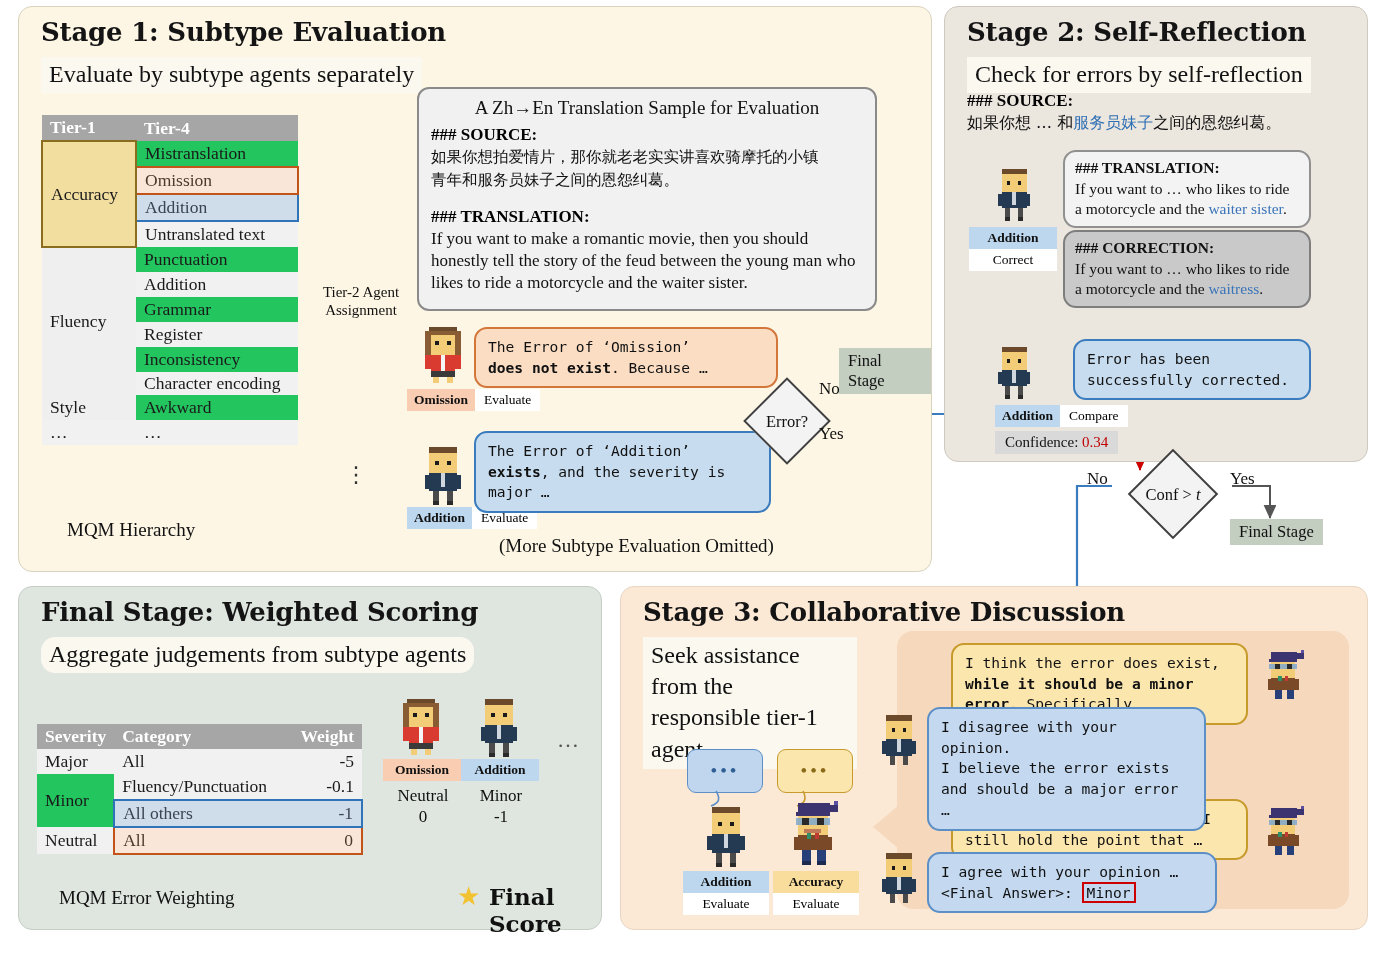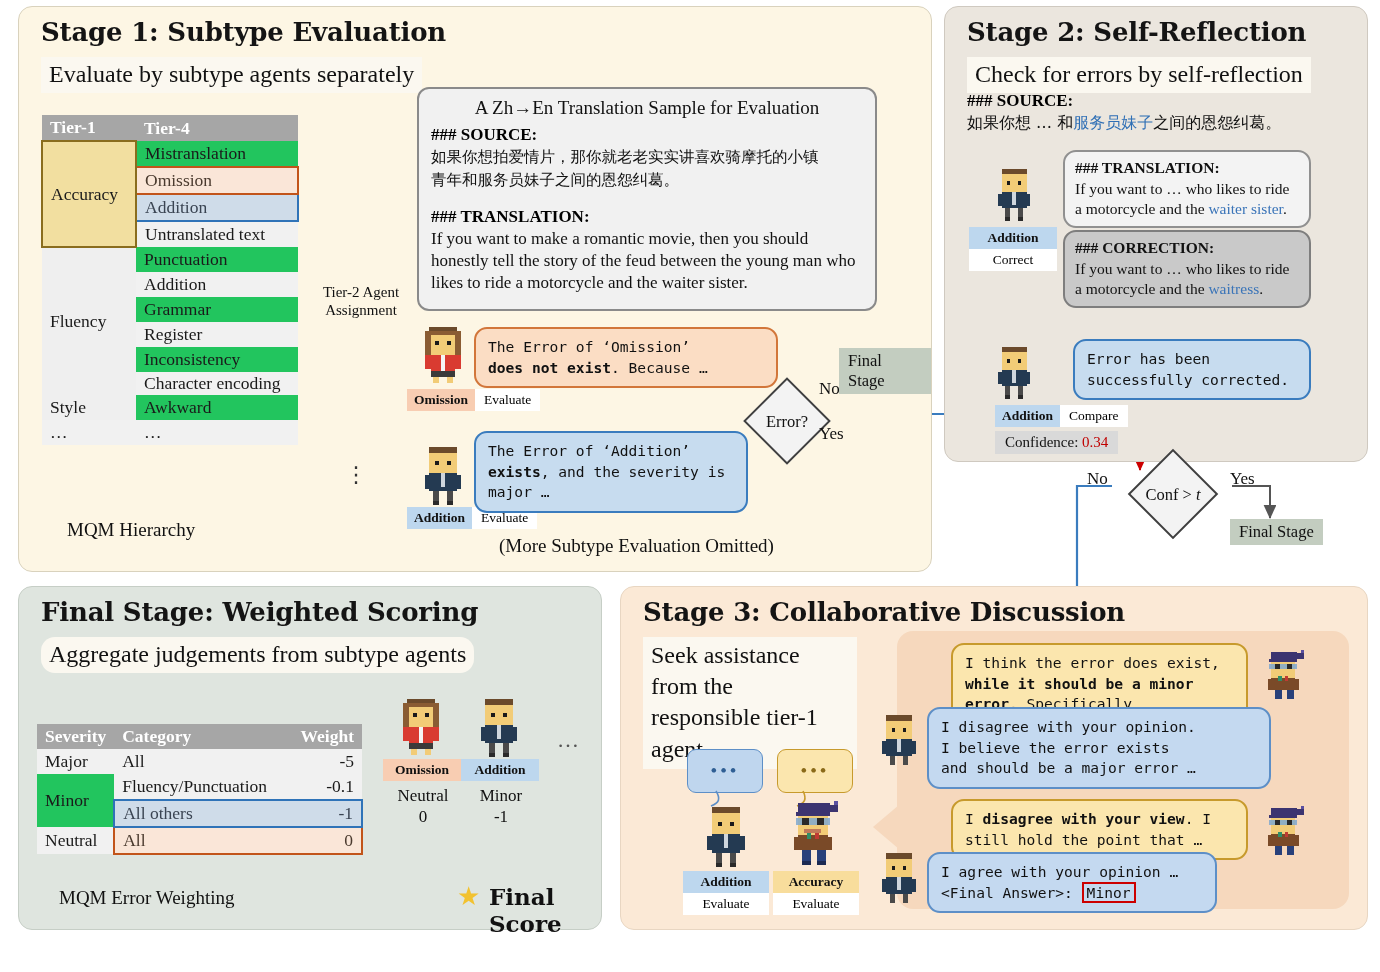--- a/index.html
+++ b/index.html
@@ -269,21 +269,21 @@
       <rect x="16" y="24" width="3" height="5" fill="#4a4a4a"></rect>
       <rect x="9" y="29" width="3" height="2" fill="#2a2a2a"></rect>
       <rect x="16" y="29" width="3" height="2" fill="#2a2a2a"></rect>
     </svg>
   </div>
   <div class="agentlabel" style="left:388px; top:500px;">
     <span class="tag tag-addition">Addition</span>
     <span class="act">Evaluate</span>
   </div>
 
-  <div class="bubble b-blue" style="left:455px; top:424px; width:274px;">
+  <div class="bubble b-blue" style="left:455px; top:424px; width:297px;">
     <span>The Error of ‘Addition’</span><br>
     <b>exists</b><span>, and the severity is major …</span>
   </div>
 
   <div class="diamond" style="left:737px; top:383px; width:62px; height:62px;"></div>
   <div class="diamond-label" style="left:727px; top:405px; width:82px;">Error?</div>
   <div class="ylabel" style="left:800px; top:372px;">No</div>
   <div class="ylabel" style="left:800px; top:417px;">Yes</div>
   <div class="badge" style="left:820px; top:341px;">Final Stage</div>
 
@@ -546,21 +546,21 @@
       <rect x="7" y="17" width="14" height="7" fill="#7a4a28"></rect>
       <rect x="11" y="16" width="2" height="3" fill="#2f8f6a"></rect>
       <rect x="15" y="16" width="2" height="3" fill="#c03b33"></rect>
       <rect x="5" y="18" width="3" height="6" fill="#7a4a28"></rect>
       <rect x="20" y="18" width="3" height="6" fill="#7a4a28"></rect>
       <rect x="9" y="24" width="4" height="5" fill="#28407a"></rect>
       <rect x="16" y="24" width="4" height="5" fill="#28407a"></rect>
     </svg>
   </div>
 
-  <div class="bubble b-blue3" style="left:306px; top:120px; width:344px; z-index:5;">
+  <div class="bubble b-blue3" style="left:306px; top:120px; width:279px; z-index:5;">
     <span>I disagree with your opinion.</span><br>
     <span>I believe the error exists</span><br>
     <span>and should be a major error …</span>
   </div>
   <div class="char" style="left:252px; top:124px; width:52px; height:58px; z-index:6;">
     <svg width="52" height="58" viewBox="0 0 28 31" shape-rendering="crispEdges">
       <rect x="7" y="2" width="14" height="4" fill="#6b4a2b"></rect>
       <rect x="7" y="5" width="14" height="10" fill="#f2cc77"></rect>
       <rect x="10" y="9" width="2" height="2" fill="#1a1a1a"></rect>
       <rect x="16" y="9" width="2" height="2" fill="#1a1a1a"></rect>

